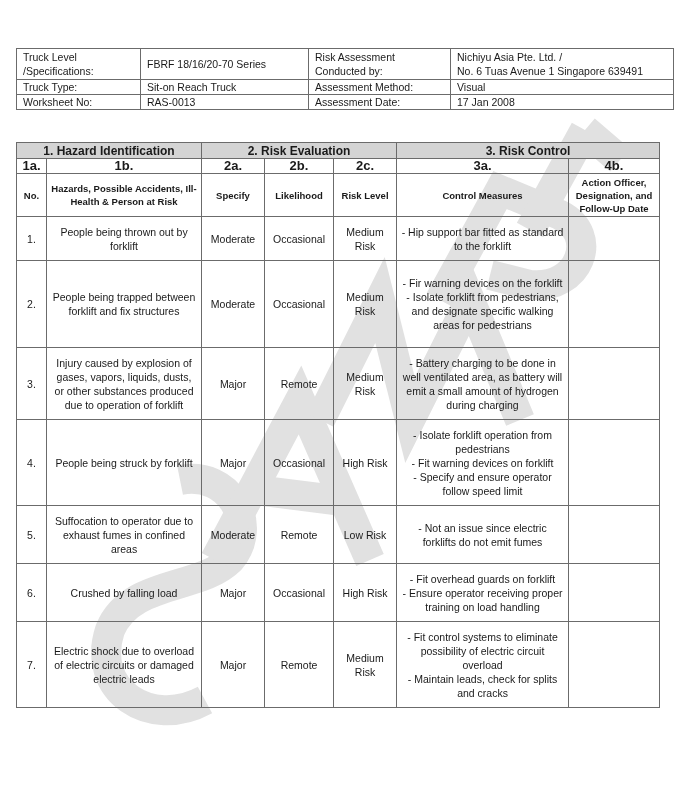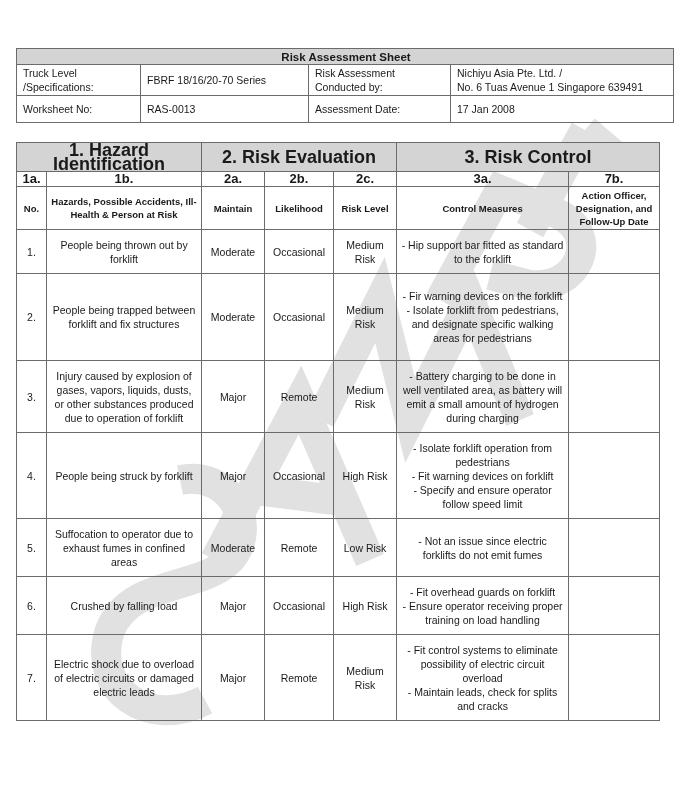--- a/index.html
+++ b/index.html
@@ -5,21 +5,21 @@
   html, body { margin: 0; padding: 0; background: #ffffff; }
   body { width: 688px; height: 785px; position: relative; overflow: hidden;
          font-family: "Liberation Sans", "DejaVu Sans", sans-serif; color: #1a1a1a; }
   table { border-collapse: collapse; position: absolute; table-layout: fixed; }
   td, th { border: 1px solid #6b6b6b; padding: 0 4px; font-size: 10.5px; line-height: 14px; }
   .info { left: 16px; top: 48px; width: 657px; }
   .info td { text-align: left; padding-left: 6px; font-weight: normal; }
   .info .title { background: #d4d4d4; text-align: center; font-weight: bold; font-size: 11.5px; height: 15px; }
   .risk { left: 16px; top: 142px; width: 643px; }
   .risk th { font-weight: bold; text-align: center; }
-  .risk .section { background: #d4d4d4; font-size: 18px; height: 15px; }
+  .risk .section { background: #d4d4d4; font-size: 12px; height: 15px; }
   .risk .code { font-size: 13px; height: 13px; }
   .risk .colhdr { font-size: 9.5px; line-height: 13px; height: 42px; }
   .risk td { text-align: center; vertical-align: middle; }
   .watermark { position: absolute; left: 0; top: 0; width: 688px; height: 785px; pointer-events: none; }
 </style>
 </head>
 <body>
 
 <svg class="watermark" viewBox="0 0 688 785">
   <g fill="none" stroke="#dcdcdc" stroke-width="30" stroke-linecap="butt" stroke-linejoin="miter" opacity="0.85">
@@ -38,30 +38,33 @@
 </svg>
 
 <table class="info">
   <colgroup>
       <col style="width:124px">
       <col style="width:168px">
       <col style="width:142px">
       <col style="width:223px">
     </colgroup>
   <tbody>
-      <tr>
-    <td colspan="4" class="title">Risk Assessment Sheet</td>
-  </tr>
   <tr style="height:31px">
     <td><span>Truck Level</span><br><span>/Specifications:</span></td>
     <td>FBRF 18/16/20-70 Series</td>
     <td><span>Risk Assessment</span><br><span>Conducted by:</span></td>
     <td><span>Nichiyu Asia Pte. Ltd. /</span><br><span>No. 6 Tuas Avenue 1 Singapore 639491</span></td>
   </tr>
-  <tr style="height:27px">
+  <tr style="height:15px">
+    <td>Truck Type:</td>
+    <td>Sit-on Reach Truck</td>
+    <td>Assessment Method:</td>
+    <td>Visual</td>
+  </tr>
+  <tr style="height:15px">
     <td>Worksheet No:</td>
     <td>RAS-0013</td>
     <td>Assessment Date:</td>
     <td>17 Jan 2008</td>
   </tr>
 </tbody>
   </table>
 
 <table class="risk">
   <colgroup>
@@ -79,26 +82,26 @@
     <th colspan="3" class="section">2. Risk Evaluation</th>
     <th colspan="2" class="section">3. Risk Control</th>
   </tr>
   <tr>
     <th class="code">1a.</th>
     <th class="code">1b.</th>
     <th class="code">2a.</th>
     <th class="code">2b.</th>
     <th class="code">2c.</th>
     <th class="code">3a.</th>
-    <th class="code">7b.</th>
+    <th class="code">4b.</th>
   </tr>
   <tr>
     <th class="colhdr">No.</th>
     <th class="colhdr">Hazards, Possible Accidents, Ill-Health &amp; Person at Risk</th>
-    <th class="colhdr">Maintain</th>
+    <th class="colhdr">Specify</th>
     <th class="colhdr">Likelihood</th>
     <th class="colhdr">Risk Level</th>
     <th class="colhdr">Control Measures</th>
     <th class="colhdr">Action Officer, Designation, and Follow-Up Date</th>
   </tr>
   <tr style="height:44px">
     <td>1.</td>
     <td>People being thrown out by forklift</td>
     <td>Moderate</td>
     <td>Occasional</td>

